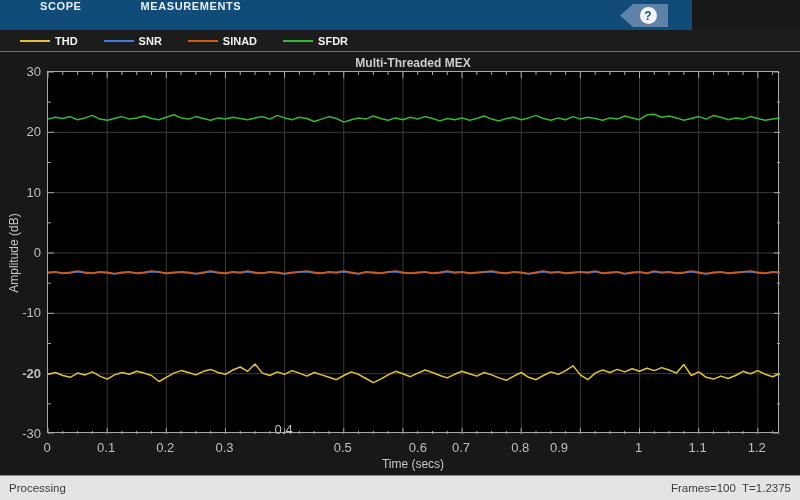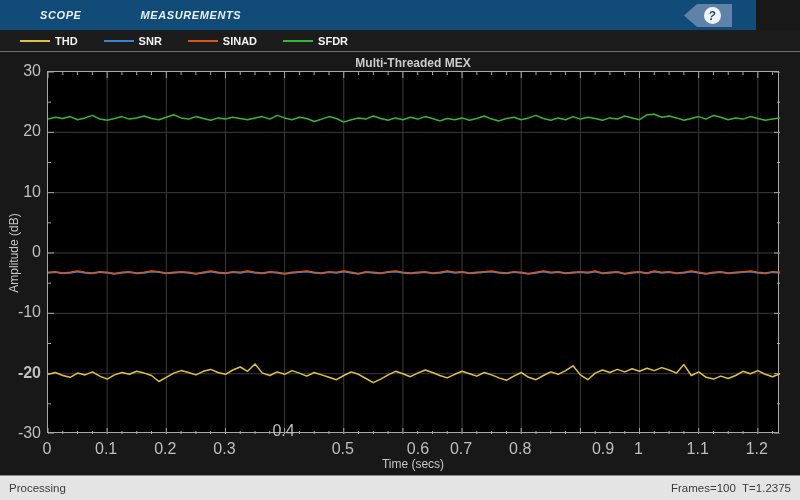--- a/index.html
+++ b/index.html
@@ -1,22 +1,22 @@
 <!DOCTYPE html>
 <html><head>
 <meta charset="utf-8">
 <style>
   * { margin:0; padding:0; box-sizing:border-box; }
   html,body { width:800px; height:500px; overflow:hidden; background:#181818;
               font-family:"Liberation Sans", sans-serif; }
   #window { position:relative; width:800px; height:500px; background:#181818; }
 
   
-  #toolbar { position:absolute; top:0; left:0; width:756px; height:30px;
-             background:#114b78; display:flex; align-items:center;font-style:italic; }
+  #toolbar { position:absolute; top:0; left:0; width:692px; height:30px;
+             background:#114b78; display:flex; align-items:flex-start; }
   .tab { color:#e9eff5; font-size:11px; font-weight:bold; letter-spacing:0.6px;
          padding:0 4px; cursor:default; }
   #tab-scope { margin-left:36px; }
   #tab-measurements { margin-left:51px; }
   #help-tag { position:absolute; right:24px; top:4px; width:48px; height:23px;
               background:#5f82a8; display:flex; align-items:center; justify-content:center;
               clip-path:polygon(0 50%, 13px 0, 100% 0, 100% 100%, 13px 100%); }
   #help-circle { width:17px; height:17px; margin-left:8px; border-radius:50%;
                  background:#f2f5f8; color:#1d4f79; font-size:12px; font-weight:bold;
                  display:flex; align-items:center; justify-content:center; }
@@ -30,21 +30,21 @@
   .legend-label { color:#f2f2f2; font-size:11px; font-weight:bold; }
 
   
   #figure { position:absolute; top:53px; left:0; width:800px; height:422px;
             background:#181818; }
   #plot-title { position:absolute; top:3px; left:47px; width:732px; text-align:center;
                 color:#cccccc; font-size:12px; font-weight:bold; }
   #axes { position:absolute; left:47px; top:18px; width:732px; height:362px;
           background:#000; border:1px solid #a8a8a8; }
   #plot-svg { position:absolute; left:0; top:0; width:732px; height:362px; display:block; }
-  .xtick-label, .ytick-label { position:absolute; color:#bfbfbf; font-size:16px;
+  .xtick-label, .ytick-label { position:absolute; color:#bfbfbf; font-size:13px;
                                white-space:nowrap; }
   .xtick-label { transform:translateX(-50%); }
   .ytick-label { transform:translate(-100%,-50%); }
   #x-axis-label { position:absolute; left:47px; top:404px; width:732px; text-align:center;
                   color:#c7c7c7; font-size:12px; }
   #y-axis-label { position:absolute; left:-86px; top:193px; width:200px; text-align:center;
                   color:#c7c7c7; font-size:12px; transform:rotate(-90deg); }
 
   
   #status-bar { position:absolute; bottom:0; left:0; width:800px; height:25px;
@@ -242,21 +242,21 @@
     <div id="y-axis-label">Amplitude (dB)</div>
   <div class="xtick-label" style="left: 47px; top: 387px;">0</div>
       <div class="xtick-label" style="left: 106.152px; top: 387px;">0.1</div>
       <div class="xtick-label" style="left: 165.303px; top: 387px;">0.2</div>
       <div class="xtick-label" style="left: 224.455px; top: 387px;">0.3</div>
       <div class="xtick-label" style="left: 283.606px; top: 369px;">0.4</div>
       <div class="xtick-label" style="left: 342.758px; top: 387px;">0.5</div>
       <div class="xtick-label" style="left: 401.909px; top: 387px; margin-left: 16px;">0.6</div>
       <div class="xtick-label" style="left: 461.061px; top: 387px;">0.7</div>
       <div class="xtick-label" style="left: 520.212px; top: 387px;">0.8</div>
-      <div class="xtick-label" style="left: 603px; top: 387px;">0.9</div>
+      <div class="xtick-label" style="left: 559px; top: 387px;">0.9</div>
       <div class="xtick-label" style="left: 638.515px; top: 387px;">1</div>
       <div class="xtick-label" style="left: 697.667px; top: 387px;">1.1</div>
       <div class="xtick-label" style="left: 756.818px; top: 387px;">1.2</div>
       <div class="ytick-label" style="left: 41px; top: 18px;">30</div>
       <div class="ytick-label" style="left: 41px; top: 78.3333px;">20</div>
       <div class="ytick-label" style="left: 41px; top: 138.667px;">10</div>
       <div class="ytick-label" style="left: 41px; top: 199px;">0</div>
       <div class="ytick-label" style="left: 41px; top: 259.333px;">-10</div>
       <div class="ytick-label" style="left: 41px; top: 319.667px; font-weight: bold;">-20</div>
       <div class="ytick-label" style="left: 41px; top: 380px;">-30</div>

